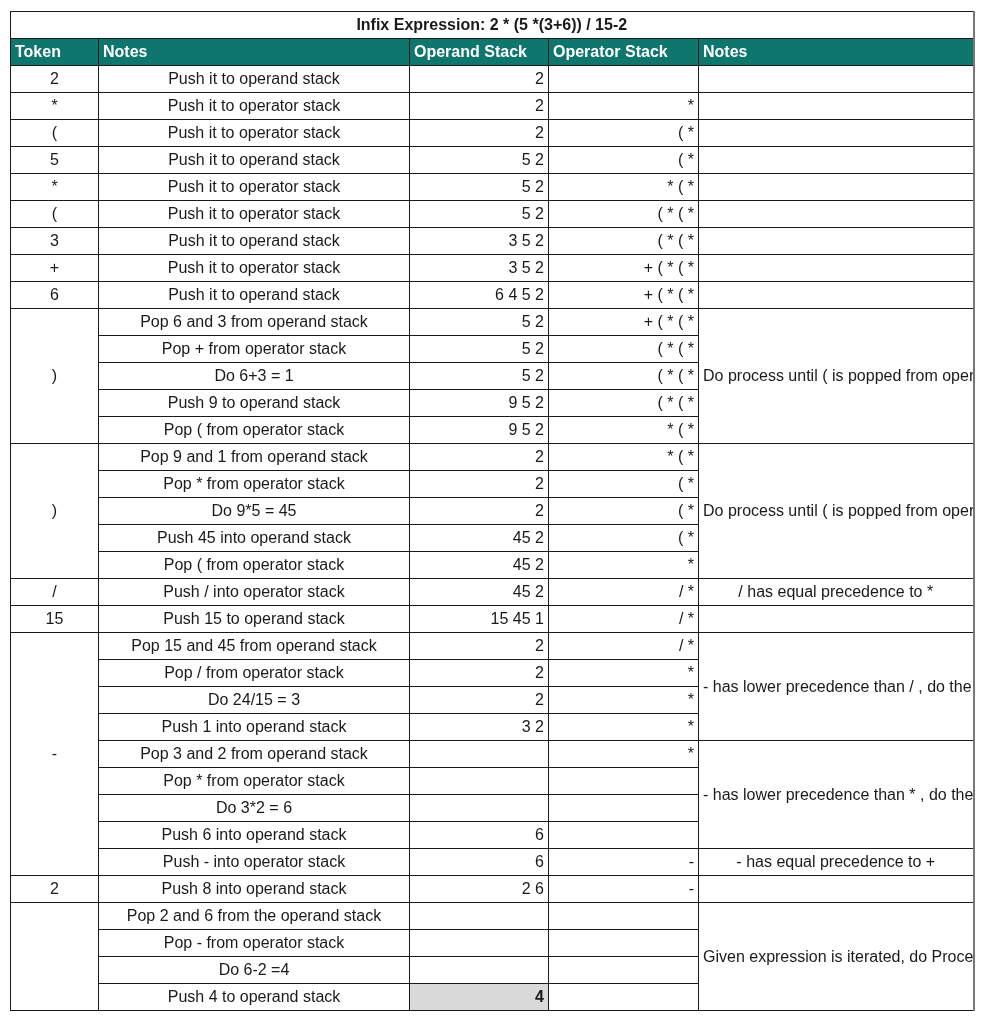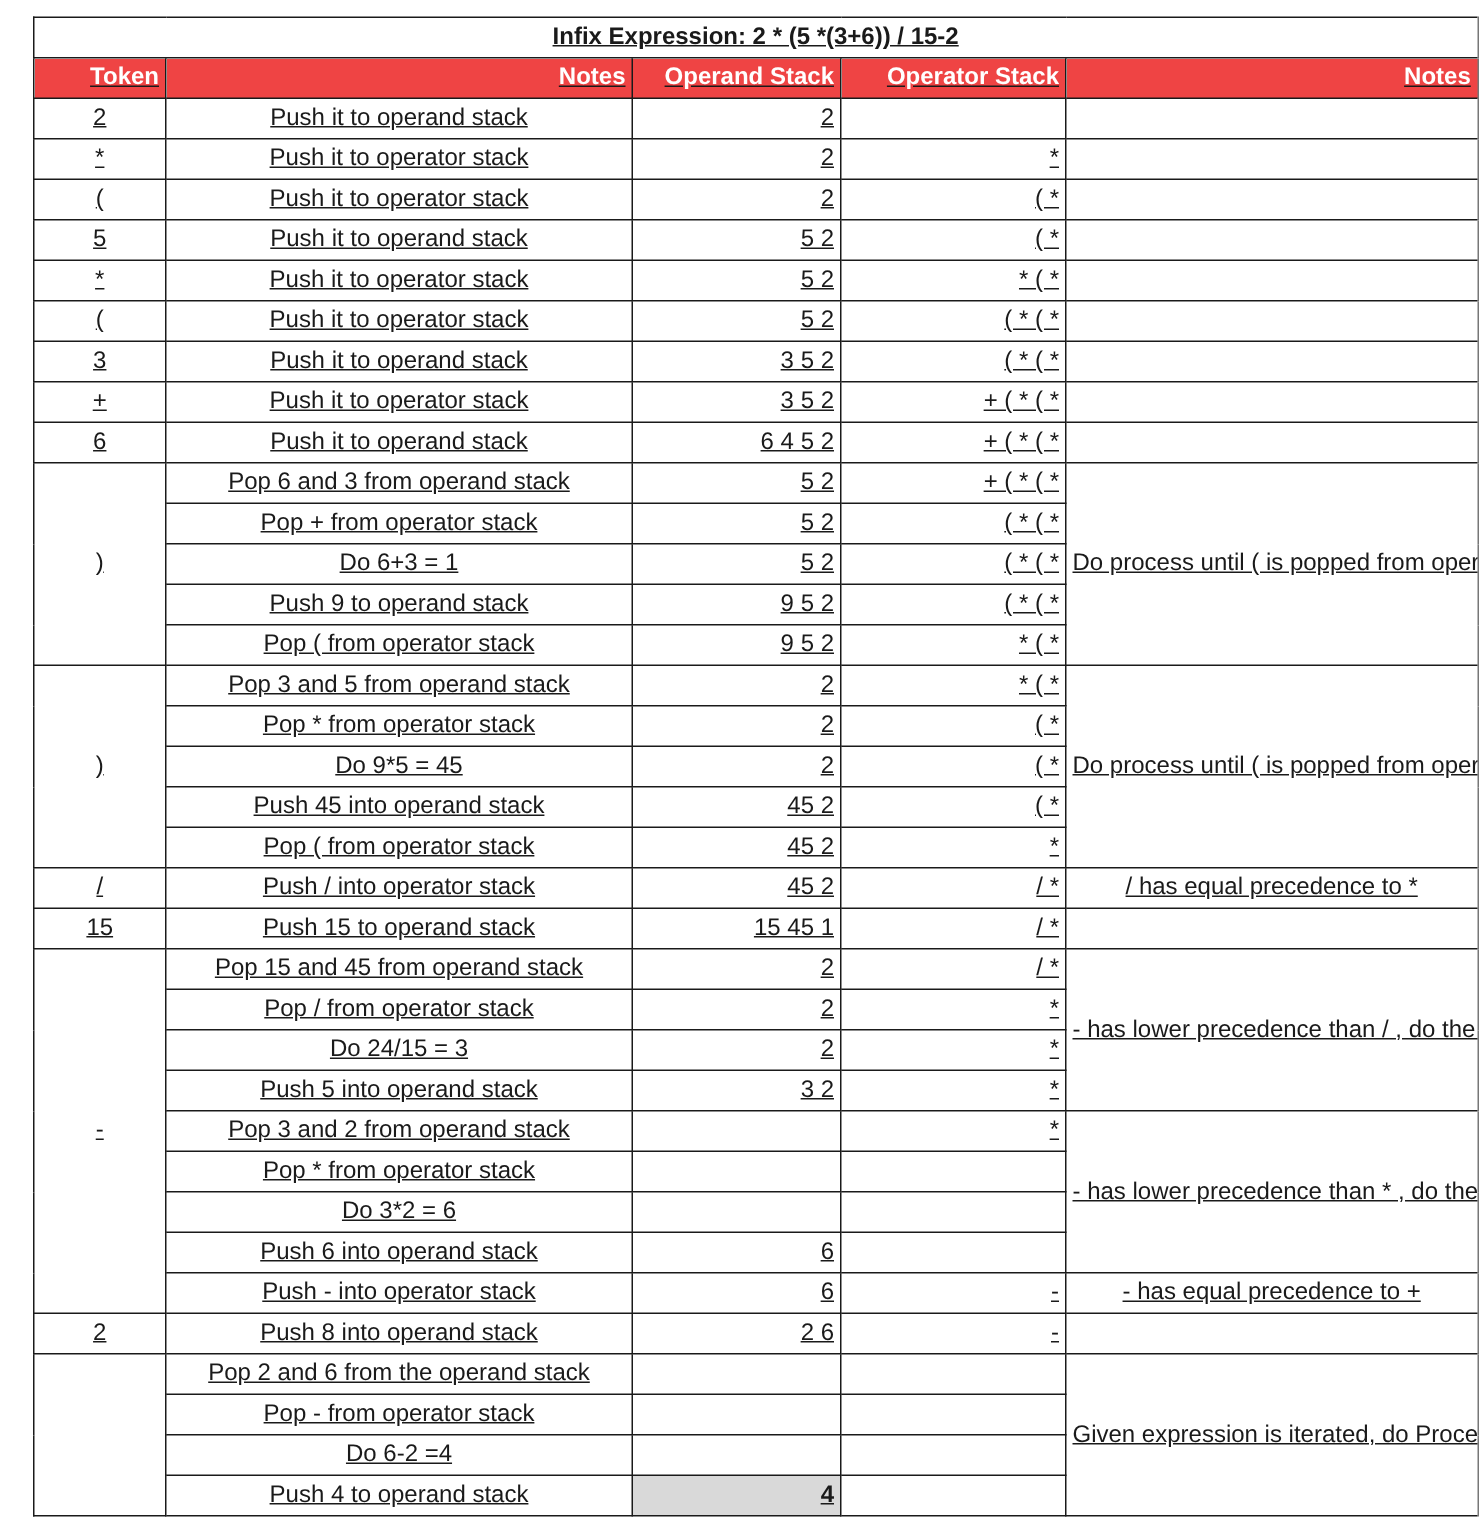--- a/index.html
+++ b/index.html
@@ -1,23 +1,23 @@
 <!DOCTYPE html>
 <html><head>
 <meta charset="utf-8">
 <style>
   html, body { margin: 0; padding: 0; background: #ffffff; }
   body { width: 986px; height: 1024px; position: relative; overflow: hidden;
          font-family: "Liberation Sans", sans-serif; color: #1a1a1a; }
-  table.sheet { position: absolute; left: 22px; top: 11px; border-collapse: collapse;
-                table-layout: fixed; width: 963px; text-decoration: underline; }
+  table.sheet { position: absolute; left: 10px; top: 11px; border-collapse: collapse;
+                table-layout: fixed; width: 963px; }
   table.sheet td, table.sheet th { border: 1px solid #1a1a1a; padding: 0 4px; height: 26px;
                 font-size: 16px; line-height: 26px; white-space: nowrap; overflow: hidden; }
   .title-cell { text-align: center; font-weight: bold; font-size: 16px; background: #fff; }
-  th { background: #ef4444; color: #ffffff; font-weight: bold; font-size: 17px; text-align: right; }
+  th { background: #0f766e; color: #ffffff; font-weight: bold; font-size: 17px; text-align: left; }
   td.token, td.action { text-align: center; }
   td.operand, td.operator { text-align: right; padding-right: 6px; white-space: pre; }
   td.notes { text-align: center; white-space: normal; line-height: 24px; }
   td.final { background: #d9d9d9; font-weight: bold; }
   col.c-token { width: 88px; } col.c-action { width: 311px; } col.c-operand { width: 139px; }
   col.c-operator { width: 150px; } col.c-notes { width: 275px; }
   .right-edge { border-right: 2px solid #777 !important; }
 </style>
 </head>
 <body>
@@ -128,21 +128,21 @@
         <td class="operand">9  5  2</td>
         <td class="operator">(  *  (  *</td>
       </tr>
       <tr>
         <td class="action">Pop ( from operator stack</td>
         <td class="operand">9  5  2</td>
         <td class="operator">*  (  *</td>
       </tr>
       <tr>
         <td class="token" rowspan="5">)</td>
-        <td class="action">Pop 3 and 5 from operand stack</td>
+        <td class="action">Pop 9 and 1 from operand stack</td>
         <td class="operand">2</td>
         <td class="operator">*  (  *</td>
         <td class="notes right-edge" rowspan="5">Do process until ( is popped from operator stack</td>
       </tr>
       <tr>
         <td class="action">Pop * from operator stack</td>
         <td class="operand">2</td>
         <td class="operator">(  *</td>
       </tr>
       <tr>
@@ -185,21 +185,21 @@
         <td class="action">Pop / from operator stack</td>
         <td class="operand">2</td>
         <td class="operator">*</td>
       </tr>
       <tr>
         <td class="action">Do 24/15 = 3</td>
         <td class="operand">2</td>
         <td class="operator">*</td>
       </tr>
       <tr>
-        <td class="action">Push 5 into operand stack</td>
+        <td class="action">Push 1 into operand stack</td>
         <td class="operand">3  2</td>
         <td class="operator">*</td>
       </tr>
       <tr>
         <td class="action">Pop 3 and 2 from operand stack</td>
         <td class="operand"></td>
         <td class="operator">*</td>
         <td class="notes right-edge" rowspan="4">- has lower precedence than * , do the process</td>
       </tr>
       <tr>

